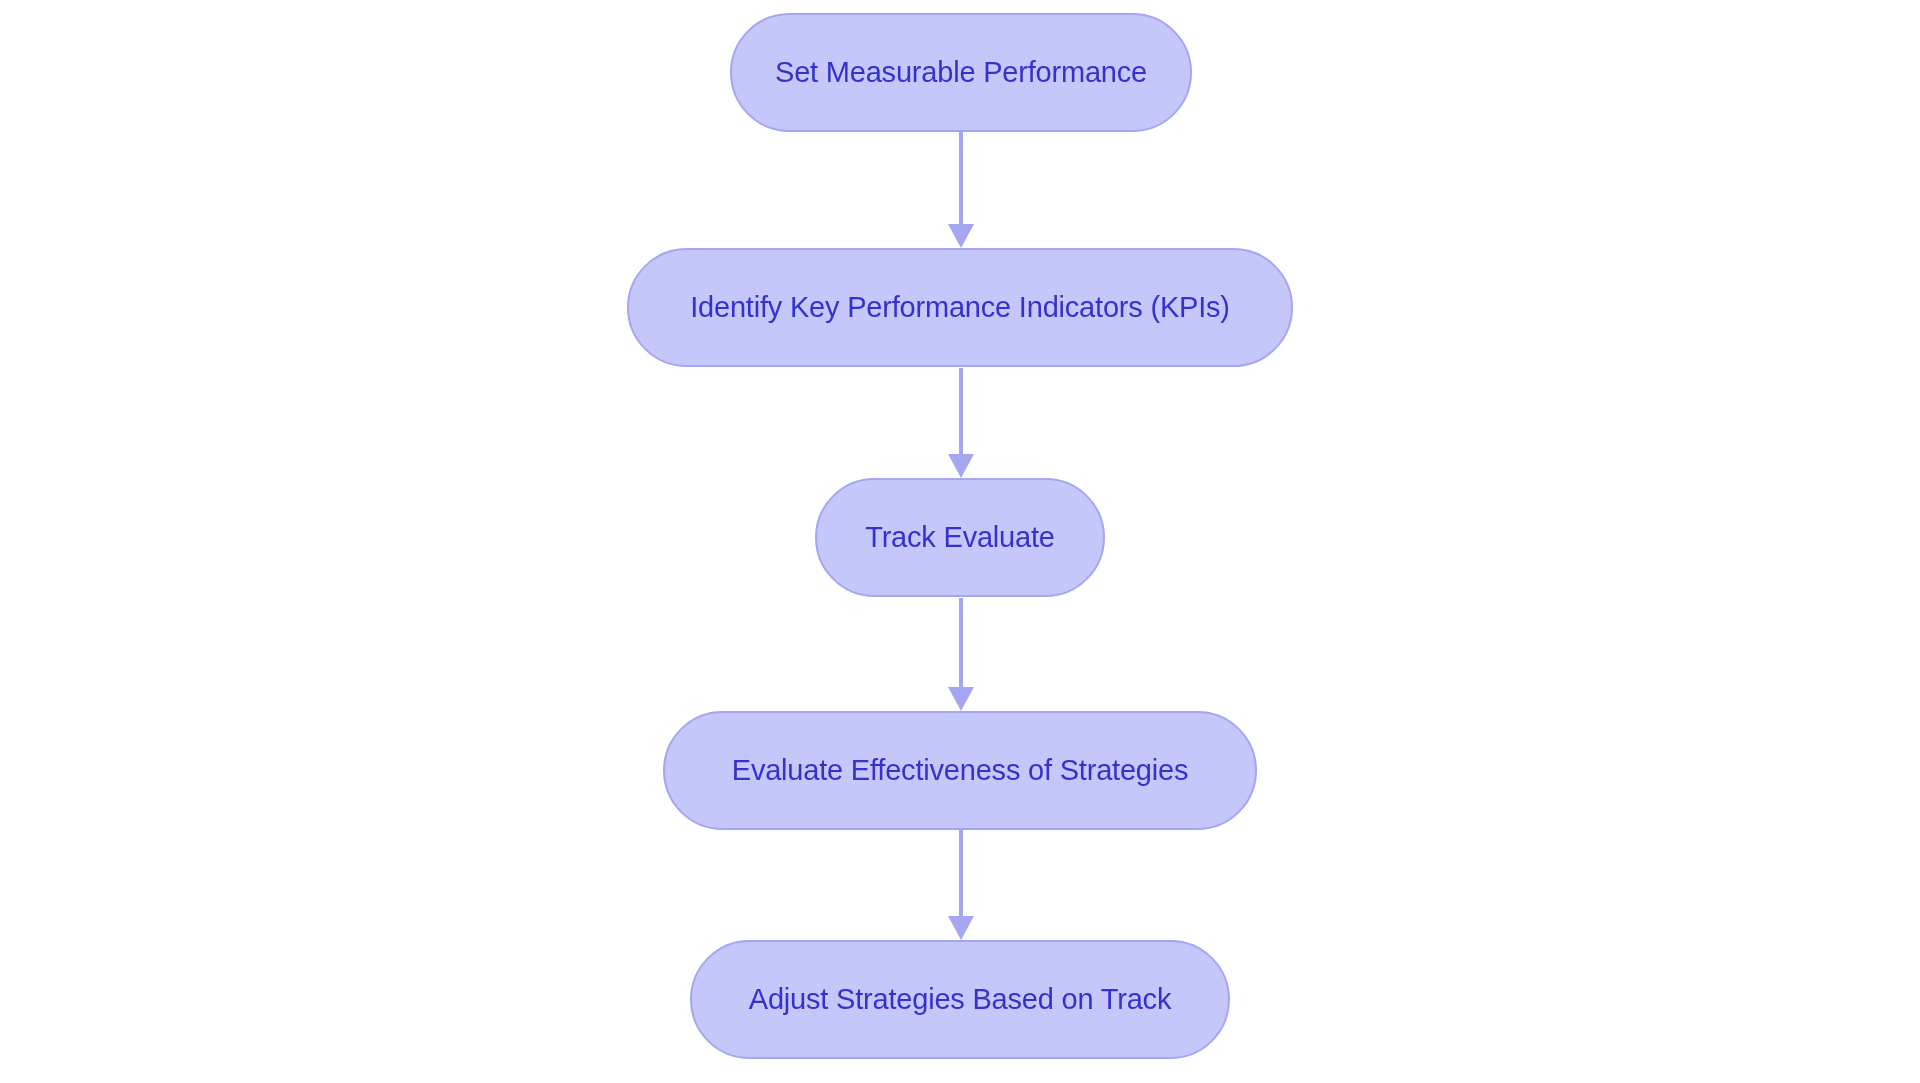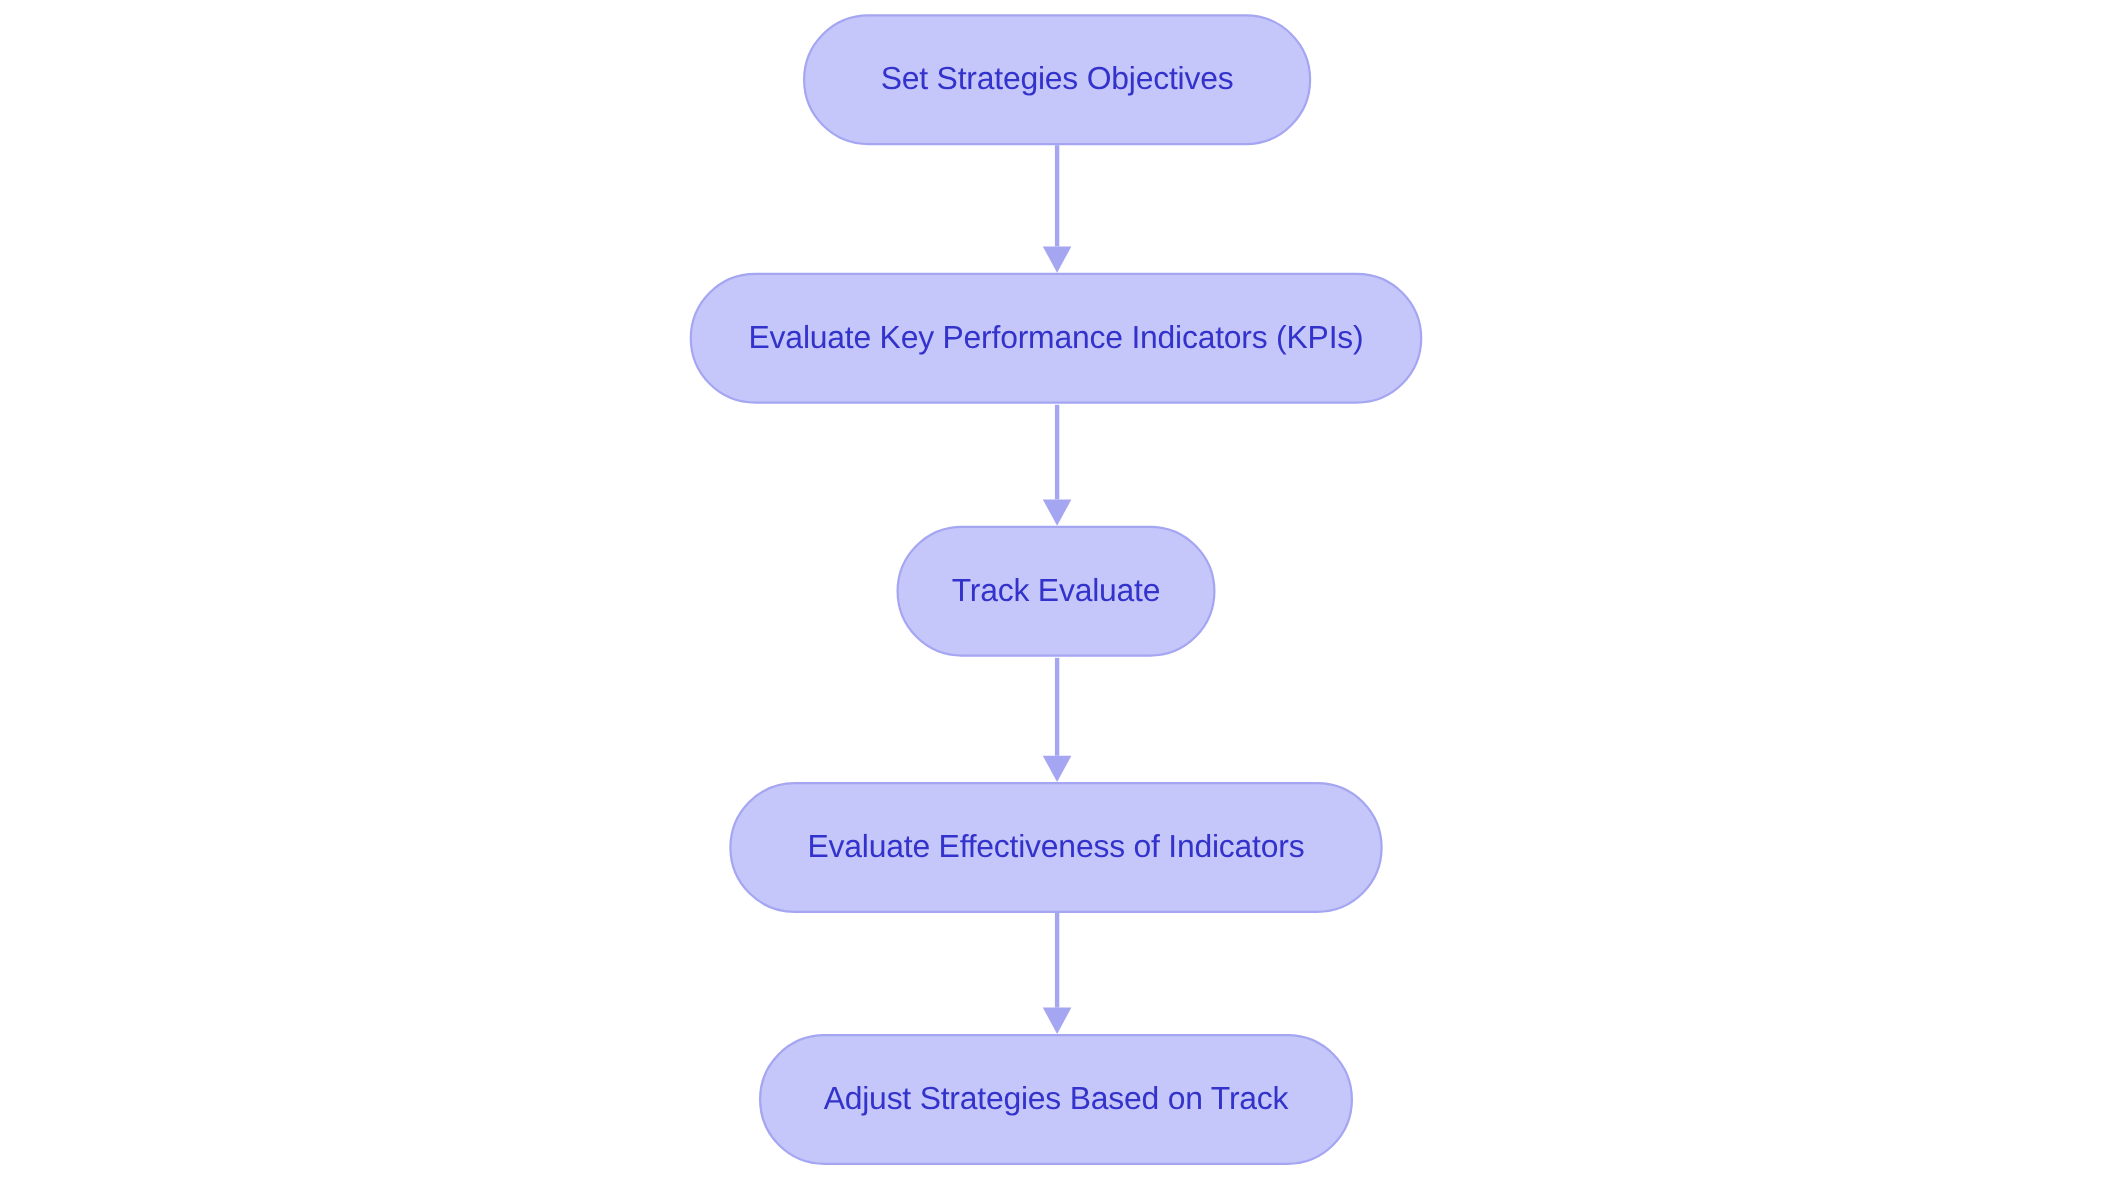--- a/index.html
+++ b/index.html
@@ -88,48 +88,48 @@
   #edge-2 .connector-line { height: 89px; }
   #edge-3 { left: 943px; top: 830px; width: 36px; height: 110px; }
   #edge-3 .connector-line { height: 86px; }
 </style>
 </head>
 <body>
 
 <div id="flowchart-canvas">
 
   <div class="node" id="node-0">
-    <span class="node-label">Set Strategies Objectives</span>
+    <span class="node-label">Set Measurable Performance</span>
   </div>
 
   <div class="connector" id="edge-0">
     <div class="connector-line"></div>
     <div class="connector-head"></div>
   </div>
 
   <div class="node" id="node-1">
-    <span class="node-label">Evaluate Key Performance Indicators (KPIs)</span>
+    <span class="node-label">Identify Key Performance Indicators (KPIs)</span>
   </div>
 
   <div class="connector" id="edge-1">
     <div class="connector-line"></div>
     <div class="connector-head"></div>
   </div>
 
   <div class="node" id="node-2">
     <span class="node-label">Track Evaluate</span>
   </div>
 
   <div class="connector" id="edge-2">
     <div class="connector-line"></div>
     <div class="connector-head"></div>
   </div>
 
   <div class="node" id="node-3">
-    <span class="node-label">Evaluate Effectiveness of Indicators</span>
+    <span class="node-label">Evaluate Effectiveness of Strategies</span>
   </div>
 
   <div class="connector" id="edge-3">
     <div class="connector-line"></div>
     <div class="connector-head"></div>
   </div>
 
   <div class="node" id="node-4">
     <span class="node-label">Adjust Strategies Based on Track</span>
   </div>

